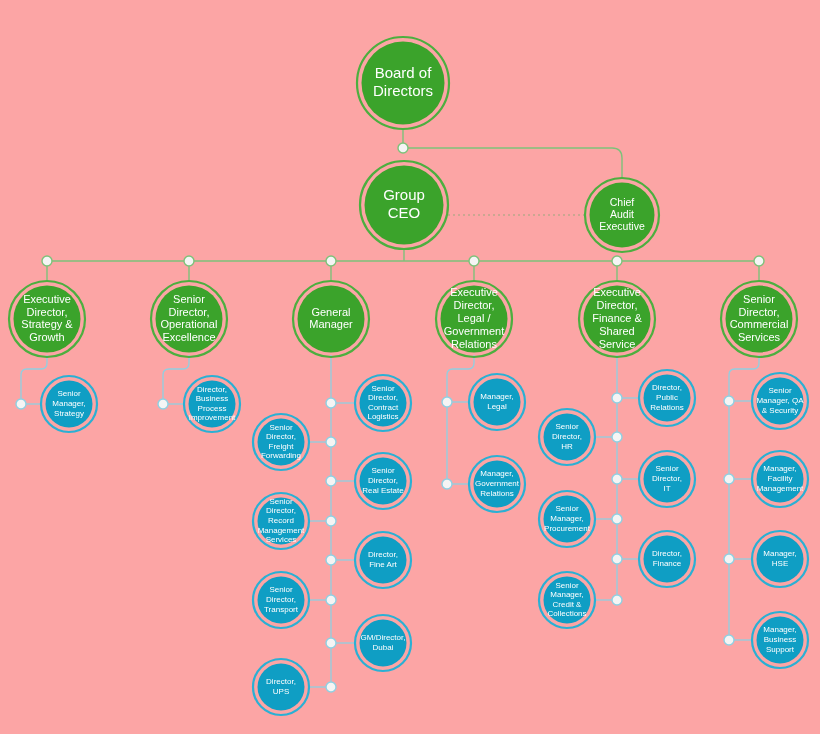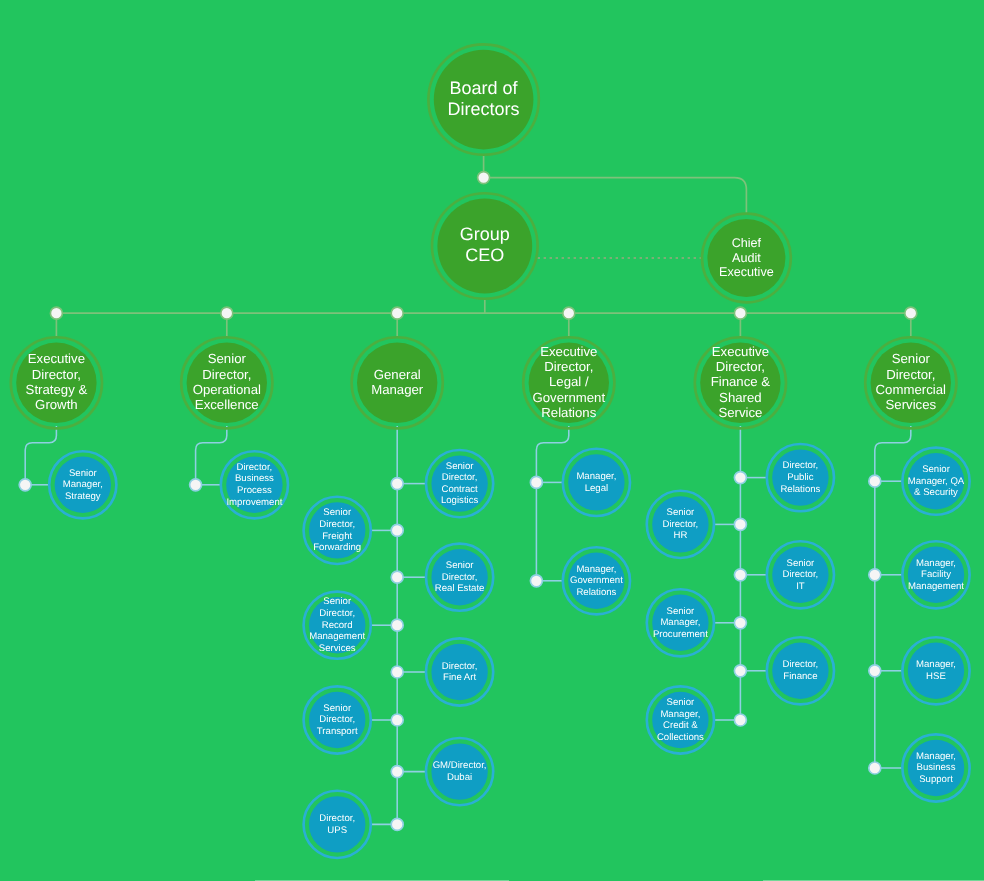--- a/index.html
+++ b/index.html
@@ -11,21 +11,21 @@
   body {
     width: 820px;
     height: 734px;
     overflow: hidden;
     font-family: "Liberation Sans", sans-serif;
   }
   #chart-root {
     position: relative;
     width: 820px;
     height: 734px;
-    background: #22c55e;
+    background: #fca5a5;
   }
   #org-svg {
     position: absolute;
     left: 0;
     top: 0;
     width: 820px;
     height: 734px;
     display: block;
   }
   .node-label {

